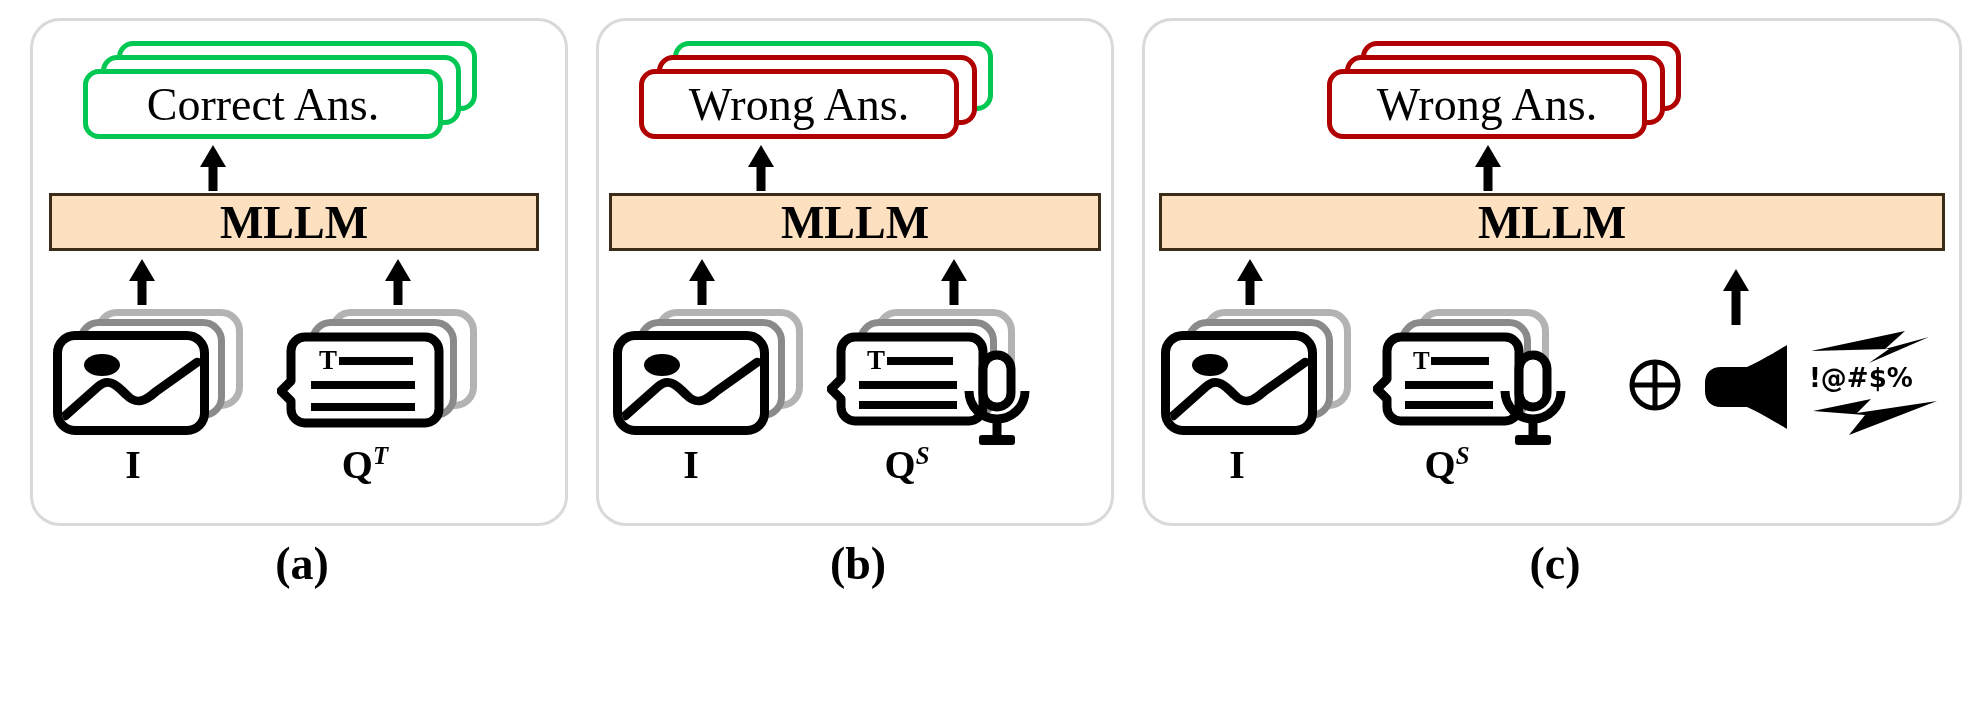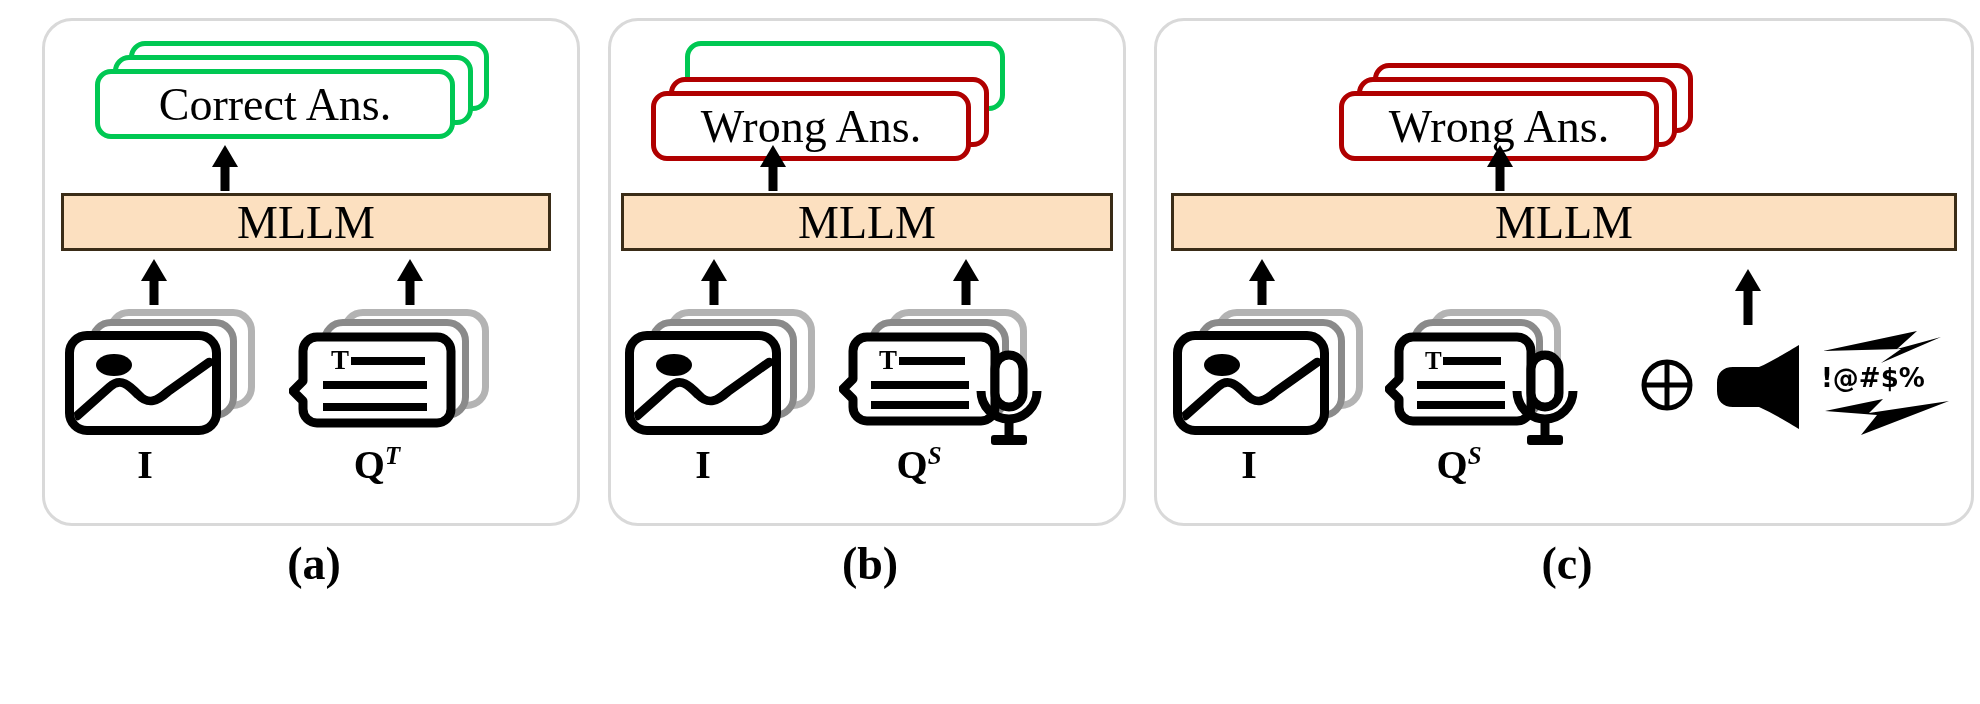--- a/index.html
+++ b/index.html
@@ -7,21 +7,21 @@
     width:1980px;height:704px;
     font-family:"Liberation Serif",serif;
     overflow:hidden;
     position:relative;
   }
   #figure{
     position:absolute;left:0;top:0;width:1980px;height:704px;
     display:flex;align-items:flex-start;justify-content:flex-start;
   }
   .panels{
-    position:absolute;left:42px;top:18px;
+    position:absolute;left:30px;top:18px;
     display:flex;flex-direction:row;align-items:center;gap:28px;
   }
   .panel{
     position:relative;
     border:3px solid #d9d9d9;
     border-radius:30px;
     background:#ffffff;
     height:508px;
     box-sizing:border-box;
   }
@@ -31,39 +31,40 @@
 
   
   .ans-stack{position:absolute;}
   .ans-card{
     position:absolute;
     border-radius:16px;
     border:5px solid #00C853;
     background:#ffffff;
     box-sizing:border-box;
   }
-  .ans-card.red{border-color:#B00000;margin-top:22px;}
+  .ans-card.red{border-color:#B00000;}
   .ans-card.green{border-color:#00C853;}
   .ans-label{
     position:absolute;
     display:flex;align-items:center;justify-content:center;
     width:100%;height:100%;
     font-size:46px;color:#000;
     white-space:nowrap;
     letter-spacing:0px;
   }
 
   
   .mllm{
     position:absolute;
     background:#FCE0C0;
     border:3px solid #3a2c17;
     display:flex;align-items:center;justify-content:center;
     font-size:46px;color:#000;
     box-sizing:border-box;
+    font-weight:bold;
   }
 
   
   .arrow{position:absolute;}
   .arrow .shaft{
     position:absolute;left:50%;transform:translateX(-50%);
     width:9px;background:#000;bottom:0;
   }
   .arrow .head{
     position:absolute;left:50%;transform:translateX(-50%);

